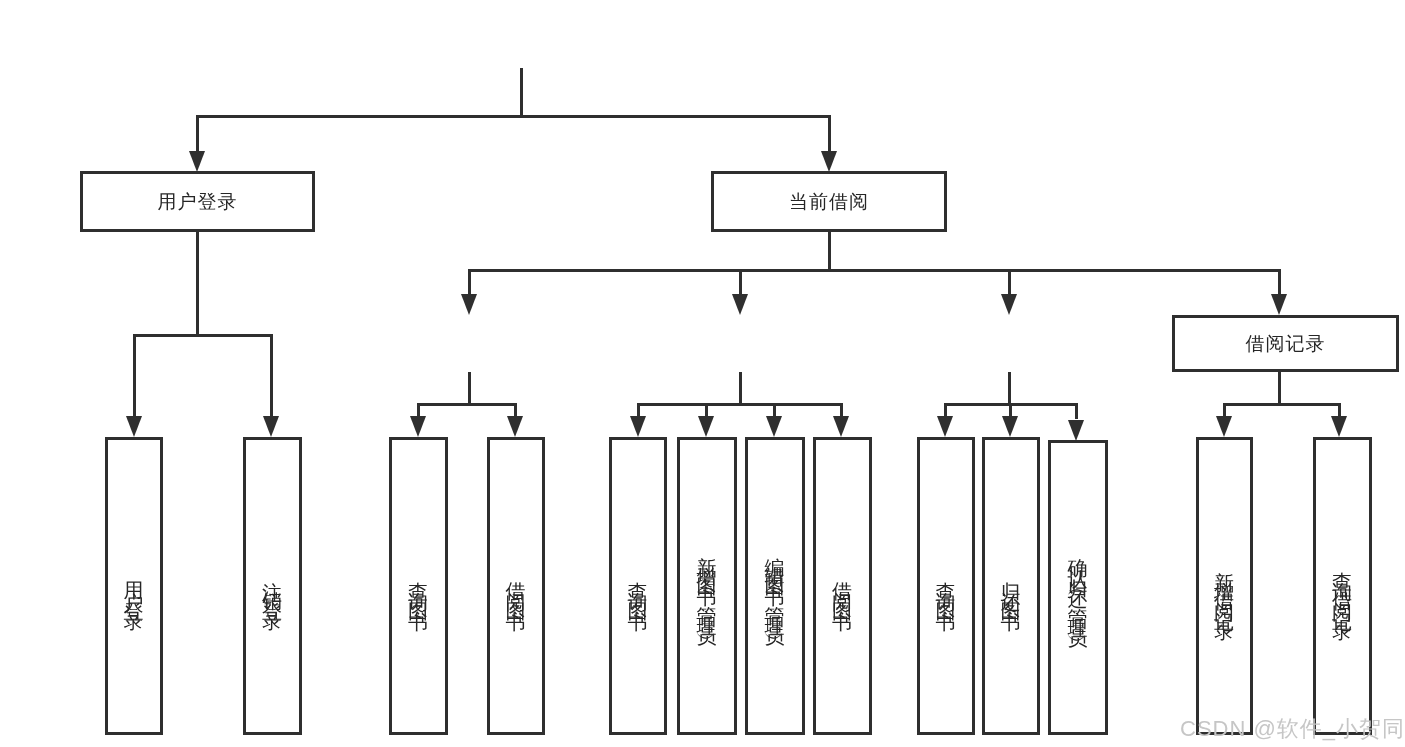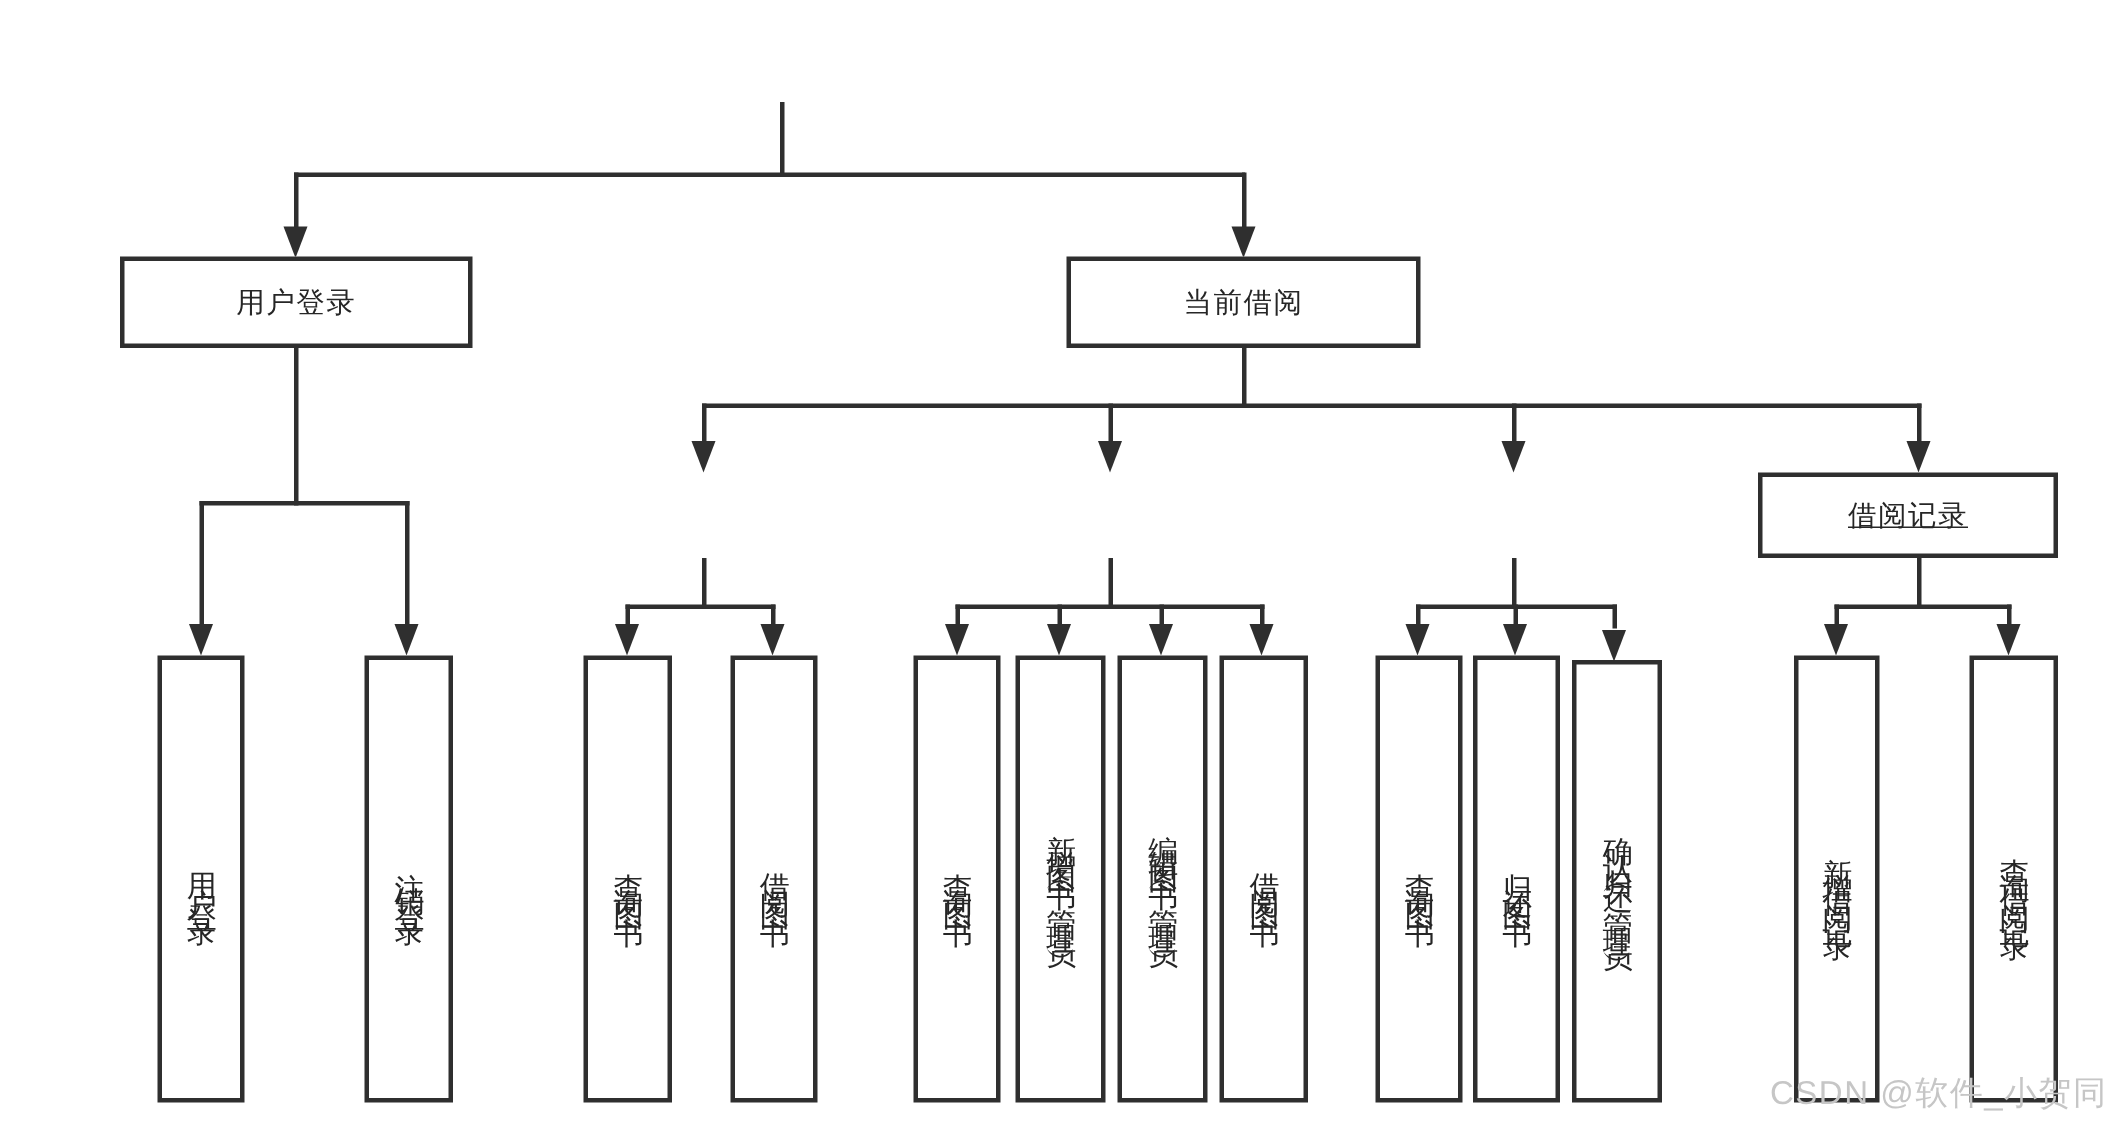--- a/index.html
+++ b/index.html
@@ -78,21 +78,21 @@
   <div class="hline" style="left:468px;top:269px;width:813px;"></div>
   <div class="vline" style="left:468px;top:269px;height:28px;"></div>
   <div class="arrow" style="left:461px;top:294px;"></div>
   <div class="vline" style="left:739px;top:269px;height:28px;"></div>
   <div class="arrow" style="left:732px;top:294px;"></div>
   <div class="vline" style="left:1008px;top:269px;height:28px;"></div>
   <div class="arrow" style="left:1001px;top:294px;"></div>
   <div class="vline" style="left:1278px;top:269px;height:28px;"></div>
   <div class="arrow" style="left:1271px;top:294px;"></div>
 
-  <div class="box" style="left:1172px;top:315px;width:200px;height:57px;text-decoration:underline;">
+  <div class="box" style="left:1172px;top:315px;width:227px;height:57px;">
     <span class="h-label">借阅记录</span>
   </div>
 
   <div class="vline" style="left:468px;top:372px;height:34px;"></div>
   <div class="hline" style="left:417px;top:403px;width:100px;"></div>
   <div class="vline" style="left:417px;top:403px;height:16px;"></div>
   <div class="arrow" style="left:410px;top:416px;"></div>
   <div class="vline" style="left:514px;top:403px;height:16px;"></div>
   <div class="arrow" style="left:507px;top:416px;"></div>
 

